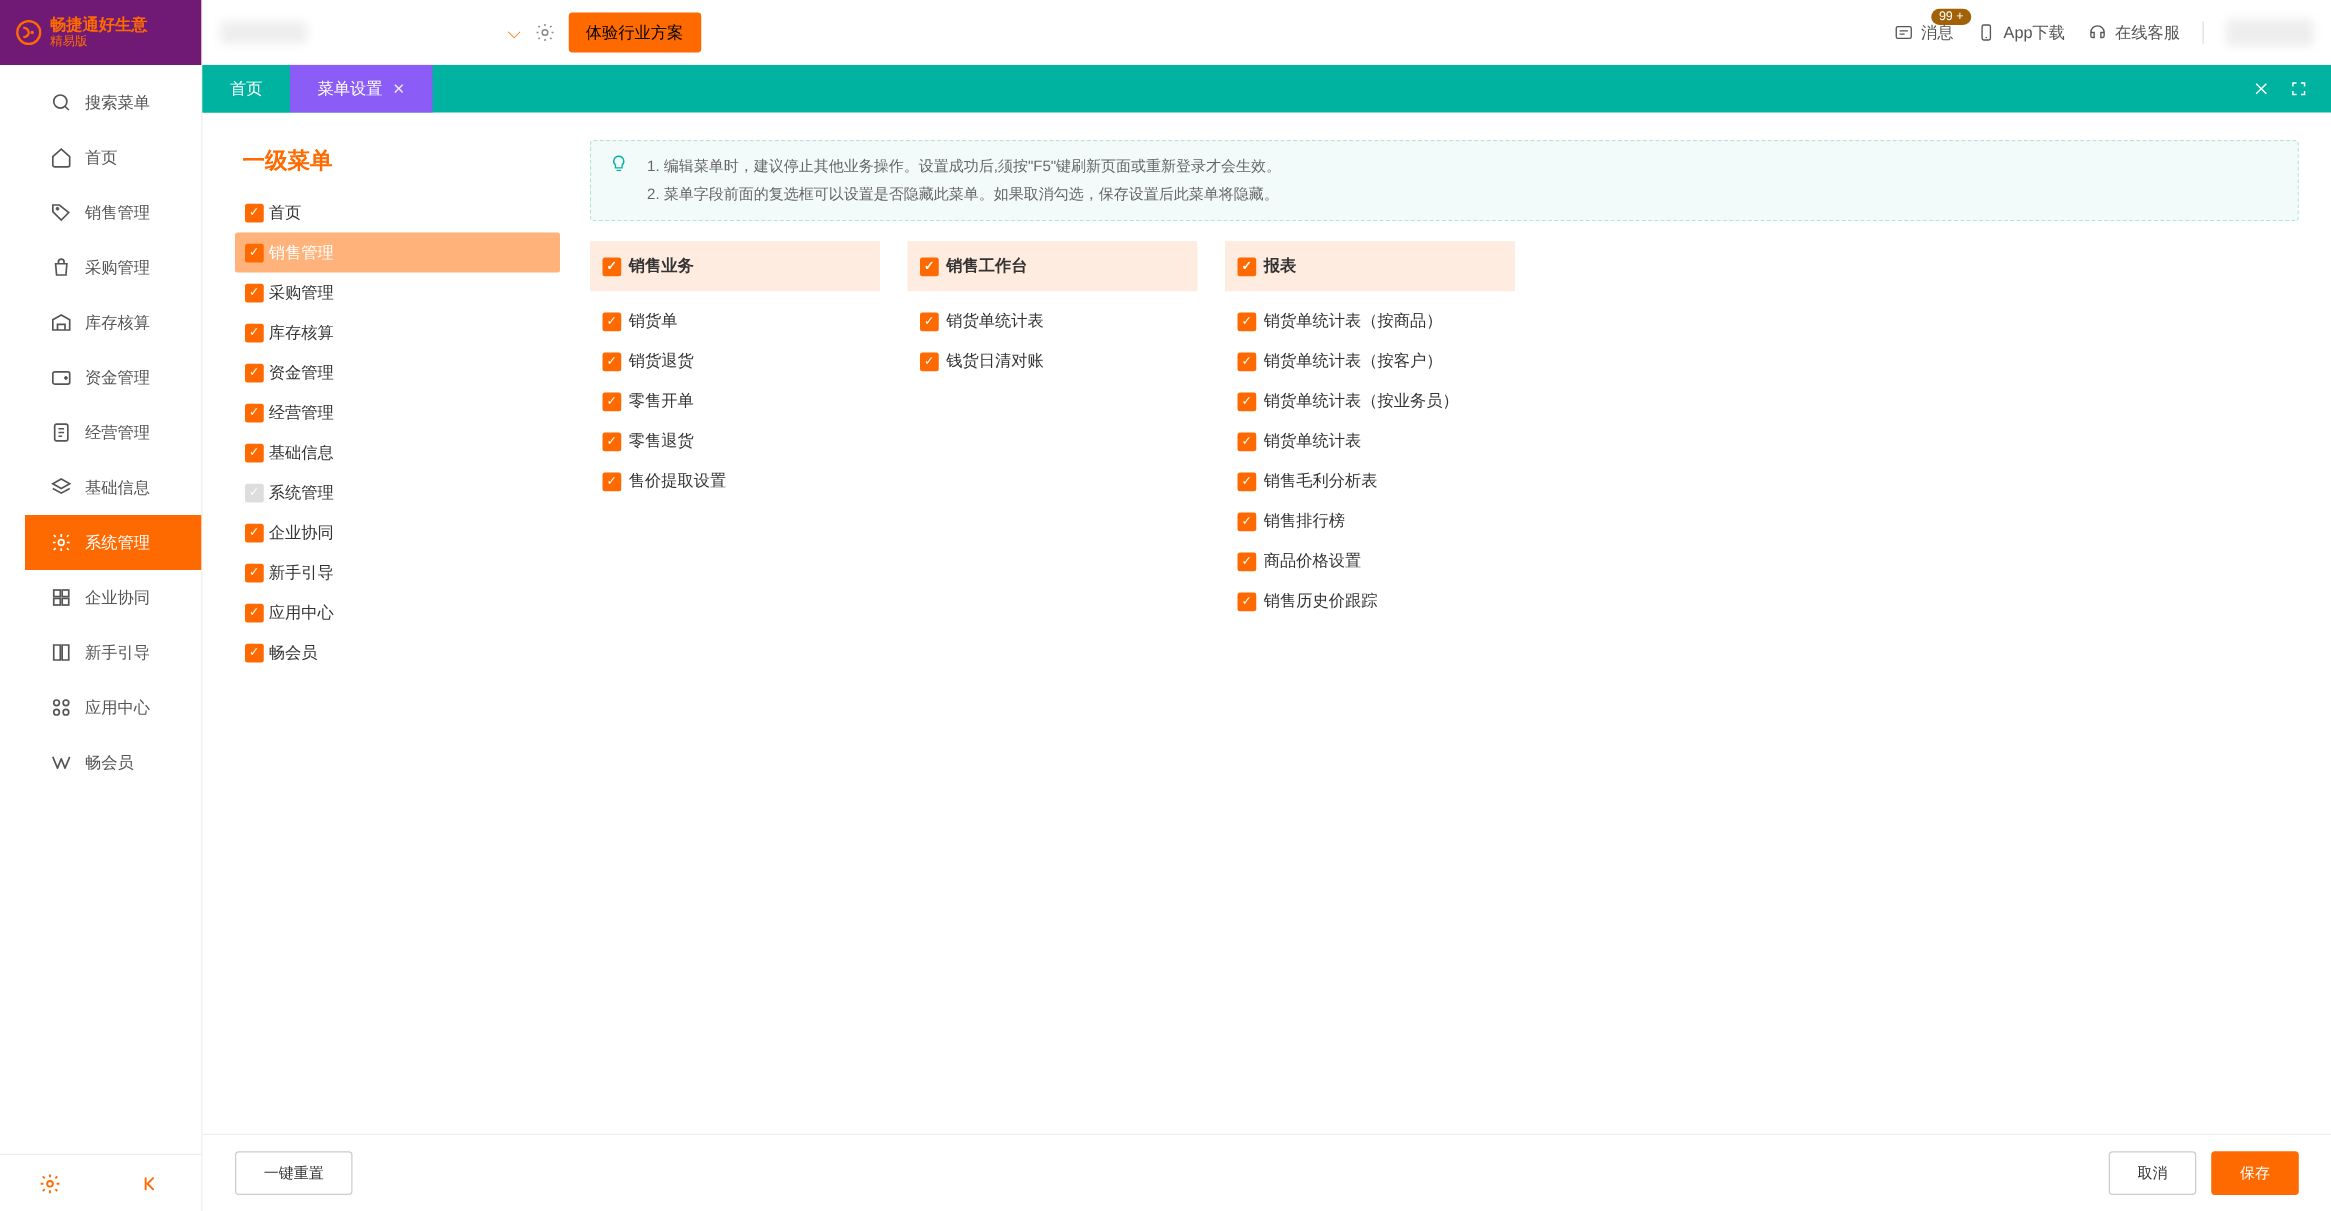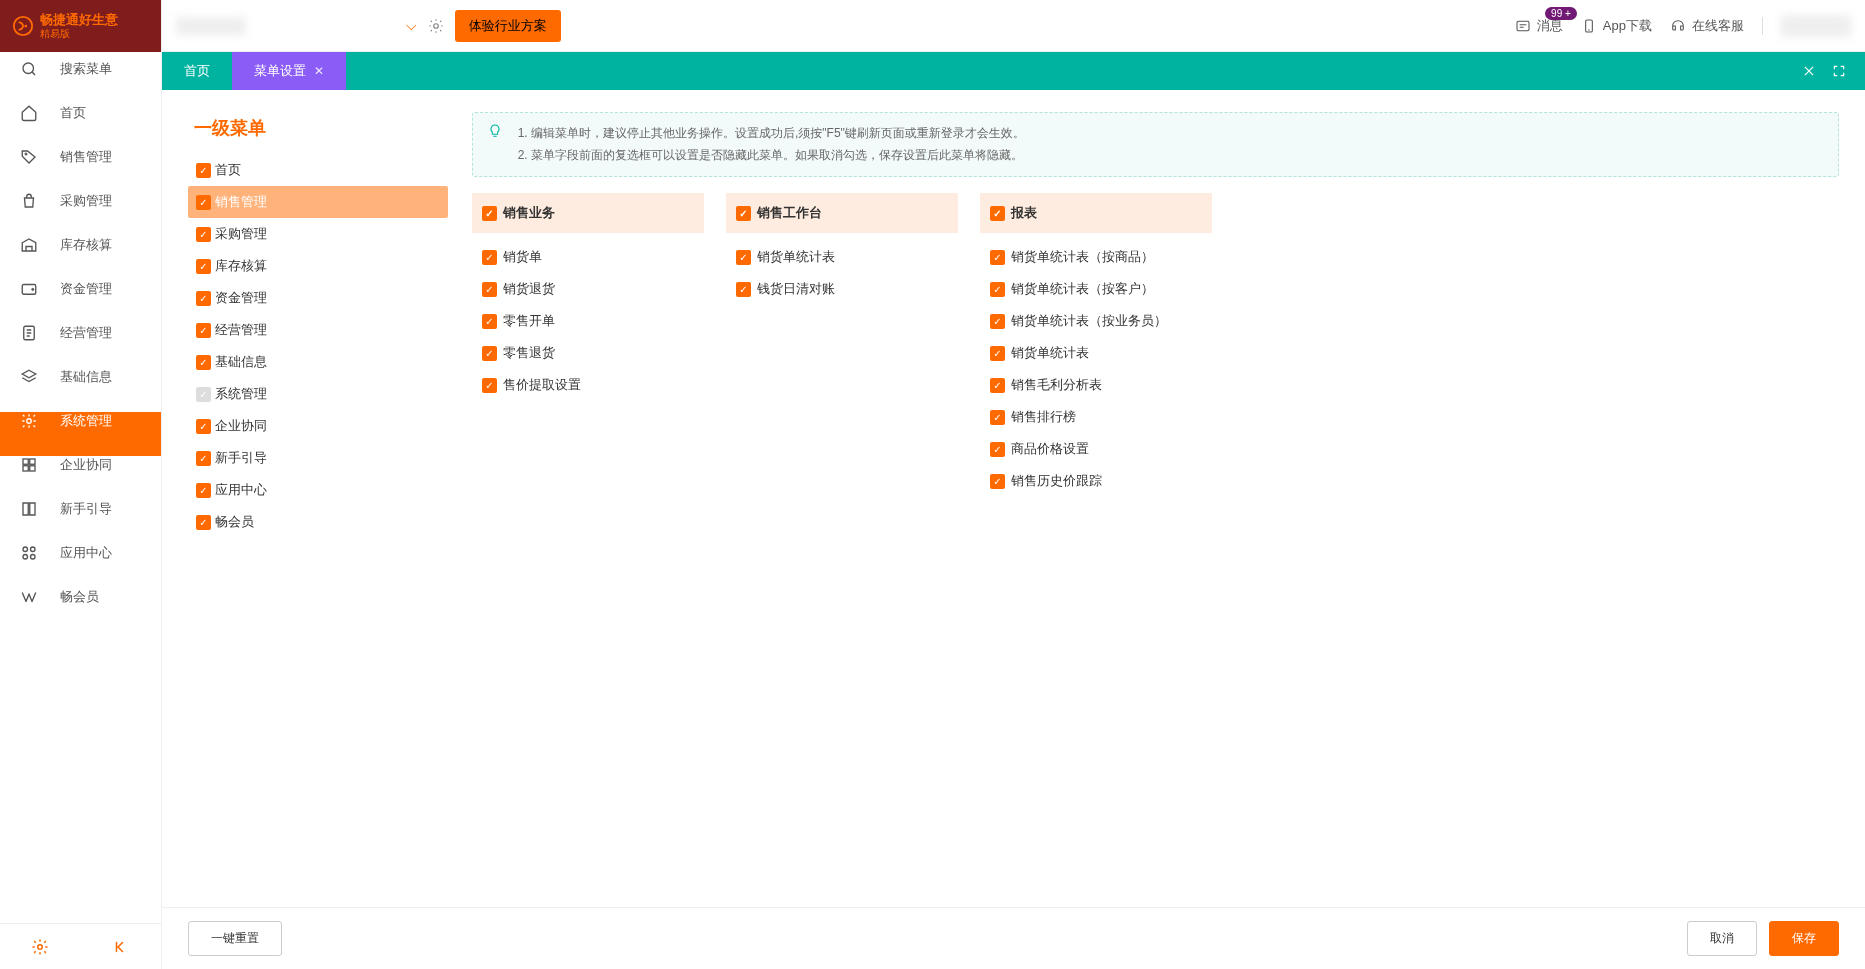--- a/index.html
+++ b/index.html
@@ -9,49 +9,49 @@
   color: #333;
   background: #fff;
   width: 1865px;
   height: 969px;
   overflow: hidden;
 }
 .app { display: flex; width: 100%; height: 100%; }
 
 
 .sidebar { width: 162px; background: #fff; border-right: 1px solid #eee; display: flex; flex-direction: column; }
-.logo-block { height: 52px; background: #7f1d1d; display: flex; align-items: center; padding: 0 12px; gap: 6px; }
+.logo-block { height: 52px; background: #701a75; display: flex; align-items: center; padding: 0 12px; gap: 6px; }
 .logo-icon { width: 22px; height: 22px; display:flex; align-items:center; justify-content:center;}
 .logo-text { display:flex; flex-direction:column; line-height:1.1; }
 .logo-text .main { color:#ff6a00; font-weight:600; font-size:13px; }
 .logo-text .sub { color:#ff6a00; font-size:10px; }
 
 .nav-list { flex:1; padding-top:8px; }
-.nav-item { display:flex; gap:22px; height:44px; padding:0 20px; color:#555; cursor:pointer; }
+.nav-item { display:flex; align-items:center; gap:10px; height:44px; padding:0 20px; color:#555; cursor:pointer;margin-left:20px; }
 .nav-item.active { background:#ff6a00; color:#fff; }
 .nav-item .ico { width:18px; height:18px; color:inherit; flex-shrink:0; display:flex; align-items:center; justify-content:center; }
 .nav-item .ico svg { stroke:currentColor; }
 
 .sidebar-bottom { height:46px; border-top:1px solid #eee; display:flex; align-items:center; justify-content:space-around; color:#ff6a00; }
 .sidebar-bottom .sb-ico { cursor:pointer; width:20px; height:20px; display:flex; align-items:center; justify-content:center;}
 
 
 .main { flex:1; display:flex; flex-direction:column; min-width:0; }
 
 
 .topbar { height:52px; border-bottom:1px solid #eee; display:flex; align-items:center; padding:0 14px; gap:10px; }
 .org-select { display:flex; align-items:center; gap:6px; min-width:220px; color:#bbb; filter: blur(4px); }
 .org-select .placeholder { background:#eee; height:18px; width:70px; border-radius:3px; }
 .org-caret { color:#ff6a00; font-size:14px; }
 .tb-gear { color:#888; cursor:pointer; width:18px; height:18px; display:flex; align-items:center; justify-content:center; }
 .exp-btn { background:#ff6a00; color:#000000; border:none; border-radius:3px; padding:7px 14px; cursor:pointer; font-size:13px; }
 .topbar-spacer { flex:1; }
 .tb-right { display:flex; align-items:center; gap:18px; color:#555; }
 .tb-link { display:flex; align-items:center; gap:6px; cursor:pointer; position:relative; }
-.badge { position:absolute; top:-10px; right:-14px; background:#701a75; color:#fff; font-size:10px; padding:1px 6px; border-radius:10px; }
+.badge { position:absolute; top:-10px; right:-14px; background:#a16207; color:#fff; font-size:10px; padding:1px 6px; border-radius:10px; }
 .divider { width:1px; height:18px; background:#ddd; }
 .avatar-blur { width:70px; height:22px; background:#eee; border-radius:3px; filter: blur(4px); }
 
 
 .tabstrip { height:38px; background:#00b3a1; display:flex; align-items:stretch; color:#fff; }
 .tab { display:flex; align-items:center; padding:0 22px; cursor:pointer; gap:8px; font-size:13px; }
 .tab.home { background:#00b3a1; }
 .tab.active { background:#8b5cf6; }
 .tab .close { font-size:12px; opacity:.85; }
 .tabstrip-spacer { flex:1; }

